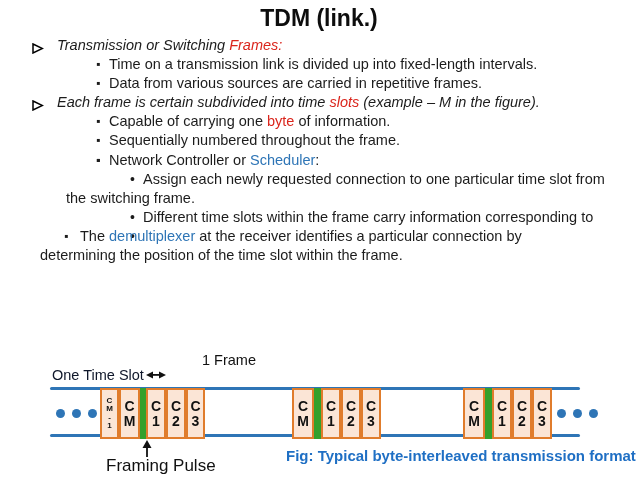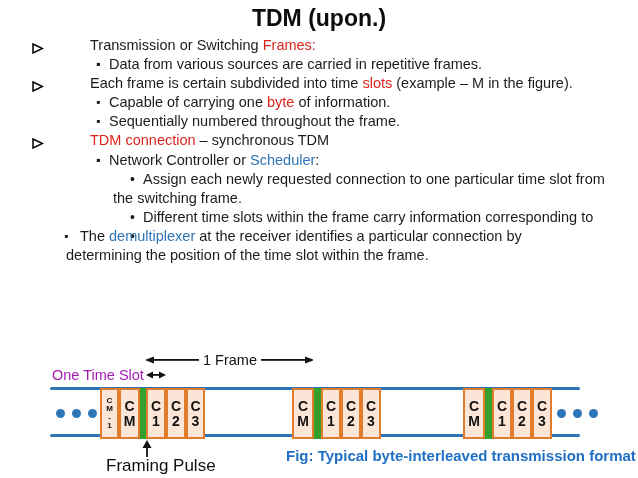--- a/index.html
+++ b/index.html
@@ -7,30 +7,30 @@
     width:638px; height:478px; position:relative; overflow:hidden;
     background:#ffffff; color:#1c1c1c;
     font-family:"Liberation Sans", sans-serif;
   }
   .title {
     position:absolute; top:5px; left:0; right:0; margin:0;
     text-align:center; font-size:23px; font-weight:bold; color:#0d0d0d;
   }
   .content { position:absolute; top:36px; left:0; width:638px; }
   .ln { position:relative; line-height:19.1px; font-size:14.5px; white-space:nowrap; }
-  .l1  { padding-left:90px; }
+  .l1  { padding-left:57px;font-style:italic; }
   .l1 .b-arrow { position:absolute; left:32px; top:4px; }
   .l2  { padding-left:109px; }
   .sq  { position:absolute; left:96px; top:0; font-size:12px; }
   .l3  { padding-left:143px; }
   .dotb{ position:absolute; left:130px; top:0; font-size:14px; }
-  .l3b { padding-left:113px; }
+  .l3b { padding-left:66px; }
   .l2x { padding-left:80px; }
   .l2x .sq { left:64px; }
-  .l2xb{ padding-left:66px; }
+  .l2xb{ padding-left:40px; }
   .red { color:#da251c; }
   .blue{ color:#2e75b6; }
 
   
   .hline { position:absolute; left:50px; width:530px; height:3px; background:#2e75b6; border-radius:2px; }
   .hline.top { top:387px; } .hline.bot { top:434px; }
   .dots { position:absolute; top:409px; display:flex; gap:7px; }
   .dots i { width:9px; height:9px; border-radius:50%; background:#2e75b6; display:block; }
   .dots.left { left:56px; } .dots.right { left:557px; }
   .group { position:absolute; top:388px; display:flex; height:51px; align-items:stretch; }
@@ -38,44 +38,45 @@
     box-sizing:border-box; border:2px solid #e07c2c; background:#fbe5d6;
     display:flex; flex-direction:column; align-items:center; justify-content:center;
     font-weight:bold; color:#111111;
   }
   .slot span { line-height:15px; font-size:14px; display:block; }
   .slot.small span { font-size:8px; line-height:8.5px; }
   .pulse { background:#33a02c; }
   .w19{width:19px}.w20{width:20px}.w21{width:21px}.w22{width:22px}.w6{width:6px}.w7{width:7px}
 
   .one-frame { position:absolute; left:145px; top:352px; width:168px; height:16px;
-               display:flex; align-items:center; font-size:14.5px; color:#111; }
+               display:flex; align-items:center; font-size:14.5px; color:#111;flex-direction:column; }
   .one-frame .lbl { padding:0 4px; white-space:nowrap; }
-  .one-time-slot { position:absolute; left:52px; top:367px; font-size:14.5px; color:#a21caf;
+  .one-time-slot { position:absolute; left:52px; top:367px; font-size:14.5px; color:#0f172a;
                    display:flex; align-items:center; gap:2px; }
   .framing-arrow { position:absolute; left:141px; top:440px; }
   .framing-label { position:absolute; left:106px; top:456px; font-size:17px; color:#111; }
   .caption { position:absolute; left:286px; top:447px; font-size:15px; font-weight:bold; color:#1f6fc4; }
 </style>
 </head>
 <body>
 
-<h1 class="title">TDM (upon.)</h1>
+<h1 class="title">TDM (link.)</h1>
 
 <div class="content">
 
   <div class="ln l1">
     <span class="b-arrow"><svg width="12" height="11">
           <path d="M1 1 L10.5 5.5 L1 10 Z" fill="#ffffff" stroke="#000000" stroke-width="1.5"></path>
         </svg></span>
     <span>Transmission or Switching </span><span class="red">Frames:</span>
   </div>
 
   <div class="ln l2">
     <span class="sq">▪</span>
+    <span>Time on a transmission link is divided up into fixed-length intervals.</span>
   </div>
 
   <div class="ln l2">
     <span class="sq">▪</span>
     <span>Data from various sources are carried in repetitive frames.</span>
   </div>
 
   <div class="ln l1">
     <span class="b-arrow"><svg width="12" height="11">
           <path d="M1 1 L10.5 5.5 L1 10 Z" fill="#ffffff" stroke="#000000" stroke-width="1.5"></path>
@@ -86,26 +87,20 @@
   <div class="ln l2">
     <span class="sq">▪</span>
     <span>Capable of carrying one </span><span class="red">byte</span><span> of information.</span>
   </div>
 
   <div class="ln l2">
     <span class="sq">▪</span>
     <span>Sequentially numbered throughout the frame.</span>
   </div>
 
-  <div class="ln l1">
-    <span class="b-arrow"><svg width="12" height="11">
-          <path d="M1 1 L10.5 5.5 L1 10 Z" fill="#ffffff" stroke="#000000" stroke-width="1.5"></path>
-        </svg></span>
-    <span class="red">TDM connection</span><span> – synchronous TDM</span>
-  </div>
 
   <div class="ln l2">
     <span class="sq">▪</span>
   </div>
 
   <div class="ln l2">
     <span class="sq">▪</span>
     <span>Network Controller or </span><span class="blue">Scheduler</span><span>:</span>
   </div>
 

